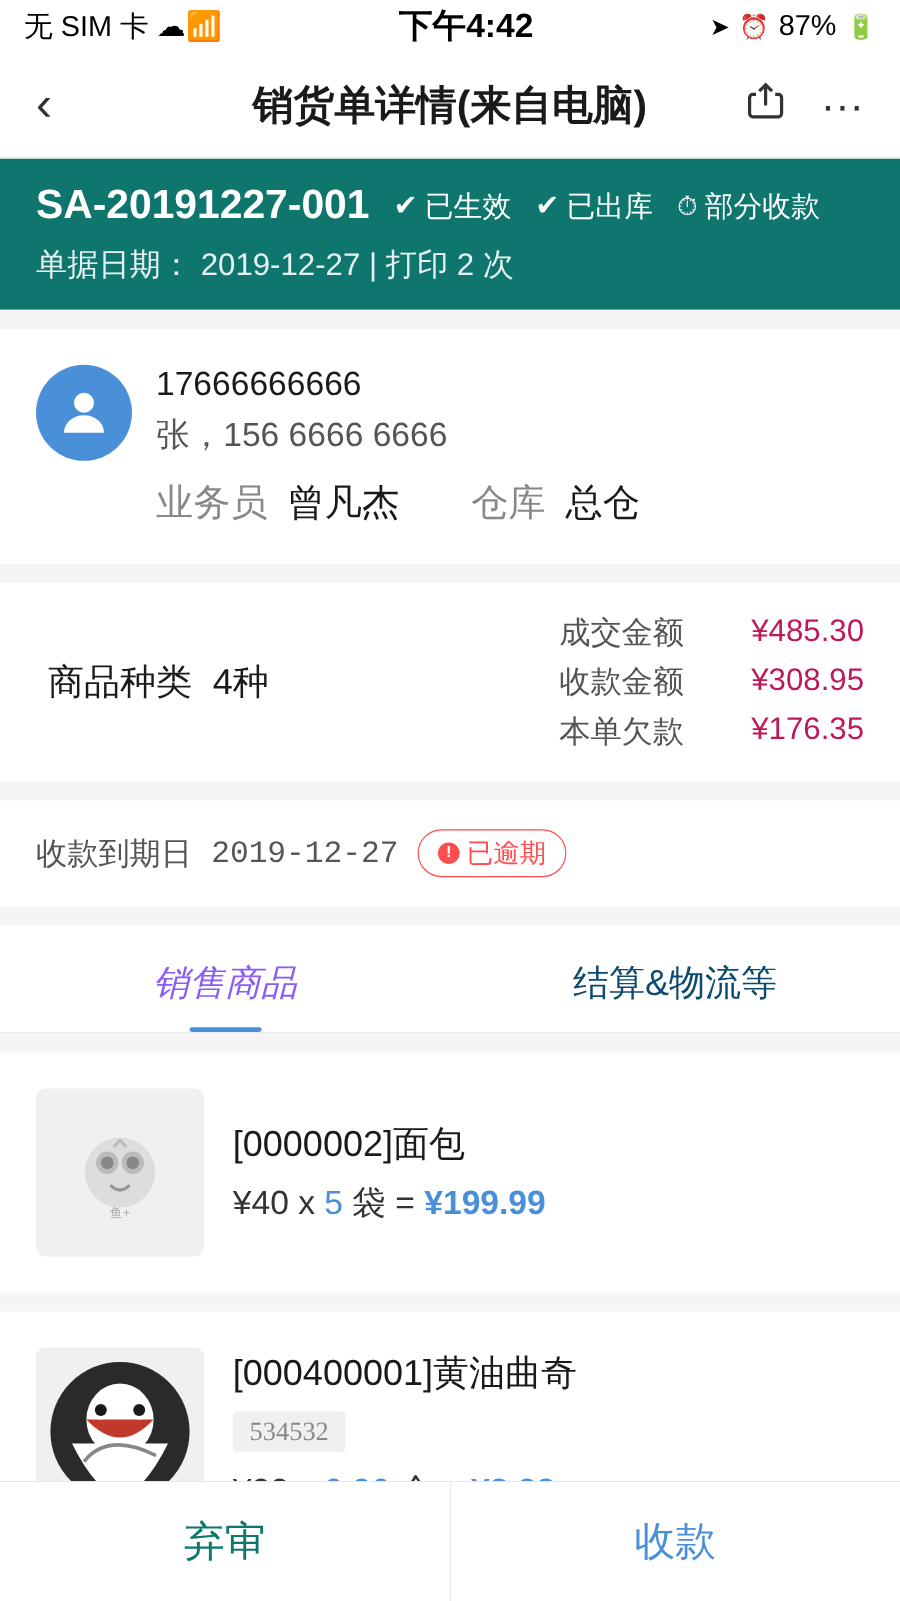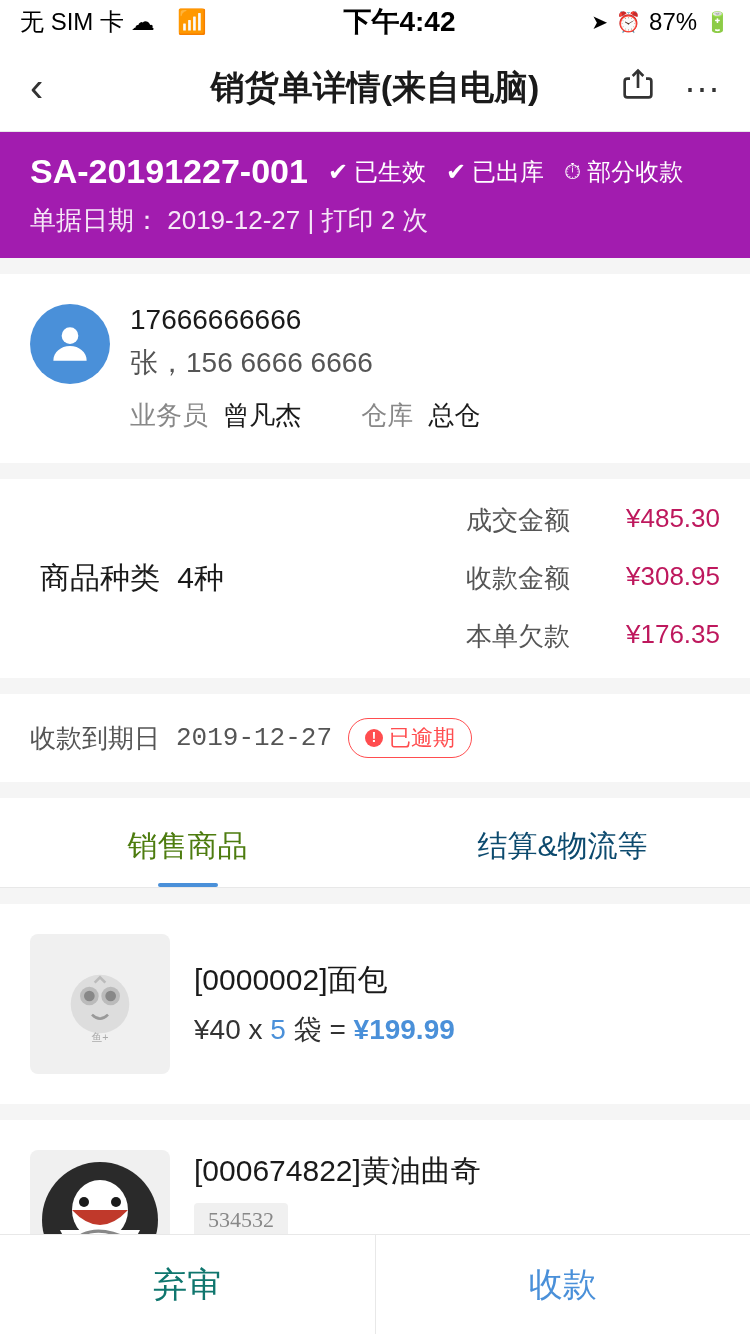--- a/index.html
+++ b/index.html
@@ -16,21 +16,21 @@
     .status-bar {
       background: #fff;
       height: 44px;
       display: flex;
       align-items: center;
       justify-content: space-between;
       padding: 0 20px;
       font-size: 24px;
       color: #000;
     }
-    .status-left { display: flex; align-items: center; gap: 23px; }
+    .status-left { display: flex; align-items: center; gap: 1px; }
     .status-center { font-weight: 600; font-size: 28px; text-align: right; }
     .status-right { display: flex; align-items: center; gap: 8px; }
 
     
     .nav-bar {
       background: #fff;
       height: 88px;
       display: flex;
       align-items: center;
       padding: 0 30px;
@@ -59,21 +59,21 @@
       gap: 30px;
     }
     .nav-icon {
       font-size: 36px;
       color: #333;
       cursor: pointer;
     }
 
     
     .header-blue {
-      background: #a21caf;
+      background: #0f766e;
       padding: 20px 30px;
       color: #fff;
     }
     .header-blue-top {
       display: flex;
       align-items: center;
       gap: 20px;
       flex-wrap: wrap;
       margin-bottom: 12px;
     }
@@ -110,36 +110,36 @@
       display: flex;
       align-items: center;
       justify-content: center;
       flex-shrink: 0;
       overflow: hidden;
     }
     .avatar svg { width: 50px; height: 50px; }
     .customer-info { flex: 1; }
     .customer-name { font-size: 28px; font-weight: 500; color: #1a1a1a; margin-bottom: 8px; }
     .customer-phone { font-size: 28px; color: #555; margin-bottom: 16px; }
-    .customer-meta { display: flex; gap: 60px; font-size: 26px; color: #555; }
+    .customer-meta { display: flex; gap: 60px; font-size: 31px; color: #555; }
     .meta-label { color: #888; }
     .meta-value { color: #1a1a1a; margin-left: 8px; }
 
     
     .stats-section {
       background: #fff;
       margin-top: 16px;
       padding: 24px 30px;
       display: flex;
       justify-content: space-between;
       align-items: center;
     }
     .stats-left { font-size: 26px; color: #555; }
     .stats-left span { margin-left: 10px; font-size: 30px; color: #1a1a1a; }
-    .stats-right { display: flex; flex-direction: column; align-items: flex-end; gap: 23px; }
+    .stats-right { display: flex; flex-direction: column; align-items: flex-end; gap: 6px; }
     .stat-row { display: flex; justify-content: flex-end; gap: 20px; font-size: 26px; }
     .stat-label { color: #555; }
     .stat-value { color: #be185d; min-width: 130px; text-align: right; }
 
     
     .due-section {
       background: #fff;
       margin-top: 16px;
       padding: 24px 30px;
       font-size: 26px;
@@ -183,21 +183,22 @@
     .tab {
       flex: 1;
       text-align: center;
       padding: 28px 0 20px;
       font-size: 30px;
       color: #0c4a6e;
       cursor: pointer;
       position: relative;
     }
     .tab.active {
-      color: #4d7c0f;
+      color: #8b5cf6;
+      font-style: italic;
     }
     .tab.active::after {
       content: '';
       position: absolute;
       bottom: 0;
       left: 50%;
       transform: translateX(-50%);
       width: 60px;
       height: 4px;
       background: #4a90d9;
@@ -413,21 +414,21 @@
         <path d="M32 50 Q60 80 88 50" fill="#c0392b"></path>
         <circle cx="44" cy="42" r="8" fill="#fff"></circle>
         <circle cx="76" cy="42" r="8" fill="#fff"></circle>
         <circle cx="44" cy="42" r="5" fill="#1a1a1a"></circle>
         <circle cx="76" cy="42" r="5" fill="#1a1a1a"></circle>
         <path d="M20 70 Q40 110 60 115 Q80 110 100 70" fill="#fff"></path>
         <path d="M30 85 Q50 60 90 80" fill="none" stroke="#888" stroke-width="3"></path>
       </svg>
     </div>
     <div class="product-details">
-      <div class="product-name">[000674822]黄油曲奇</div>
+      <div class="product-name">[000400001]黄油曲奇</div>
       <div class="product-sku">534532</div>
       <div class="product-price">
         <span>¥23</span>
         <span> x </span>
         <span class="qty">0.36</span>
         <span>个</span>
         <span> = </span>
         <span class="total">¥8.28</span>
       </div>
     </div>

